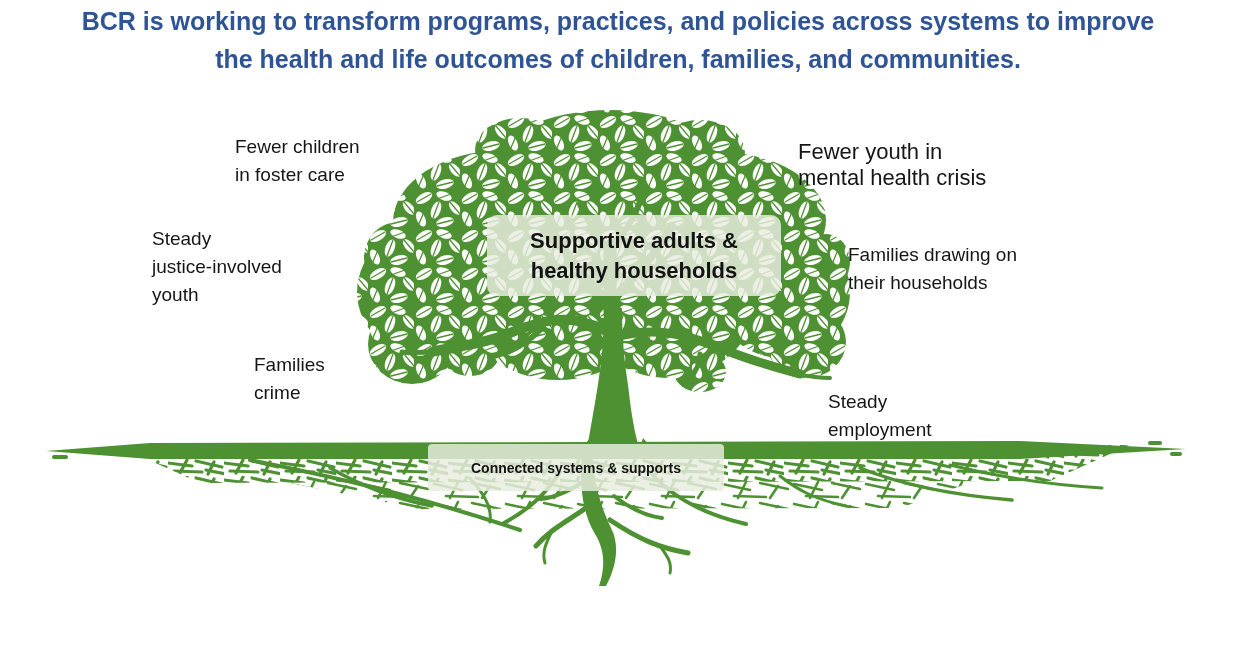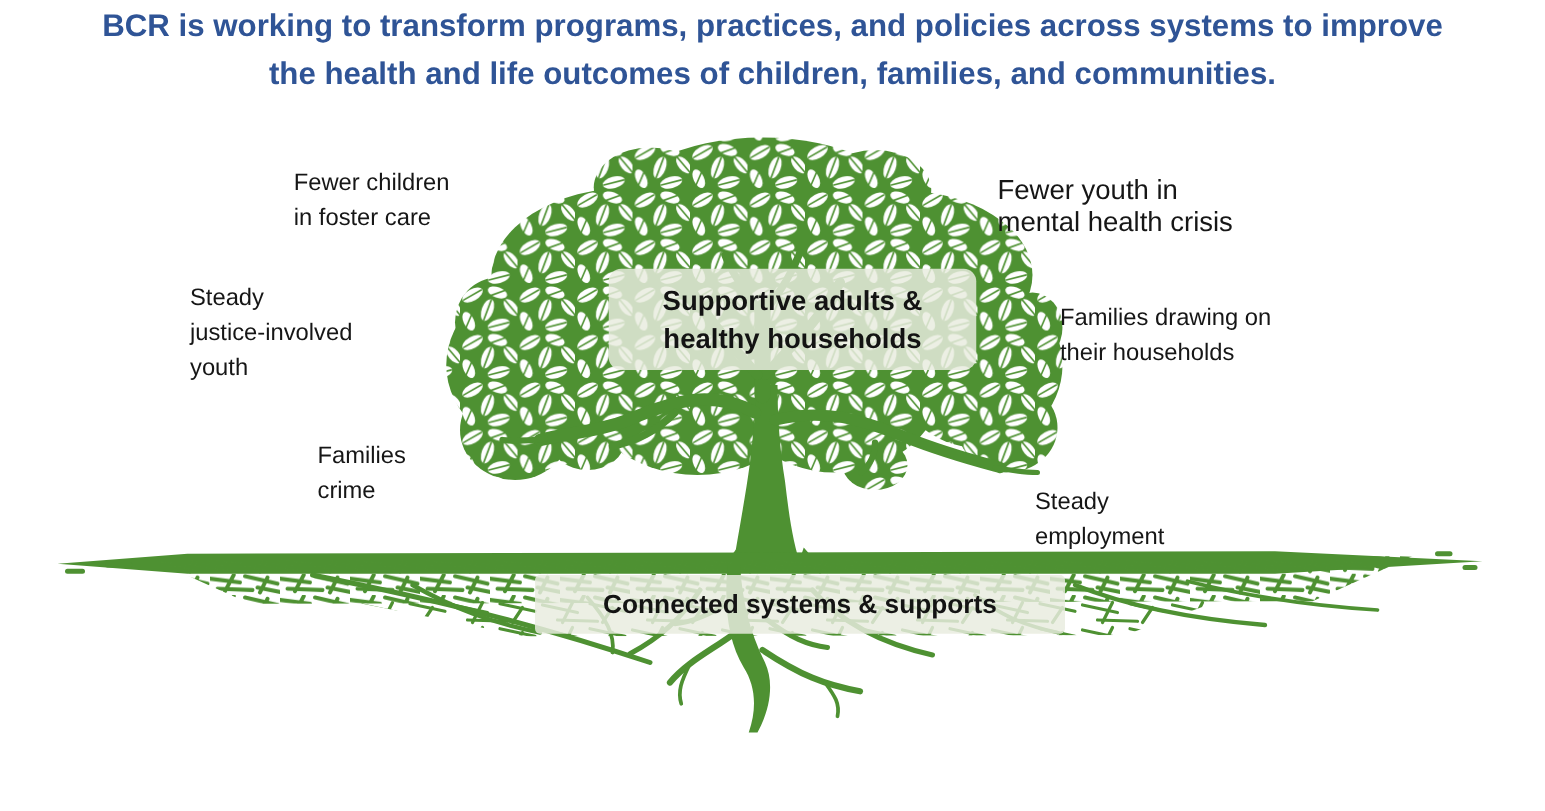--- a/index.html
+++ b/index.html
@@ -24,22 +24,22 @@
   .lbl-families{left:848px;top:241px;width:244px;}
   .lbl-crime{left:254px;top:351px;width:160px;}
   .lbl-employ{left:828px;top:351px;width:184px;margin-top:37px;}
   .overlay-box{
     position:absolute;background:rgba(232,236,223,0.84);
     display:flex;align-items:center;justify-content:center;text-align:center;
     font-weight:700;color:#131313;
   }
   .box-canopy{left:487px;top:215px;width:294px;height:81px;border-radius:10px;
     font-size:22px;line-height:30px;}
-  .box-roots{left:428px;top:460px;width:424px;height:47px;border-radius:4px;
-    font-size:21px;line-height:26px;}
+  .box-roots{left:428px;top:444px;width:296px;height:47px;border-radius:4px;
+    font-size:14px;line-height:26px;}
 </style>
 </head>
 <body>
 
 <div class="stage">
 
   <div class="page-title">BCR is working to transform programs, practices, and policies across systems to improve the health and life outcomes of children, families, and communities.</div>
 
   <svg class="tree-svg" viewBox="0 0 1236 649" aria-hidden="true">
     <defs>

